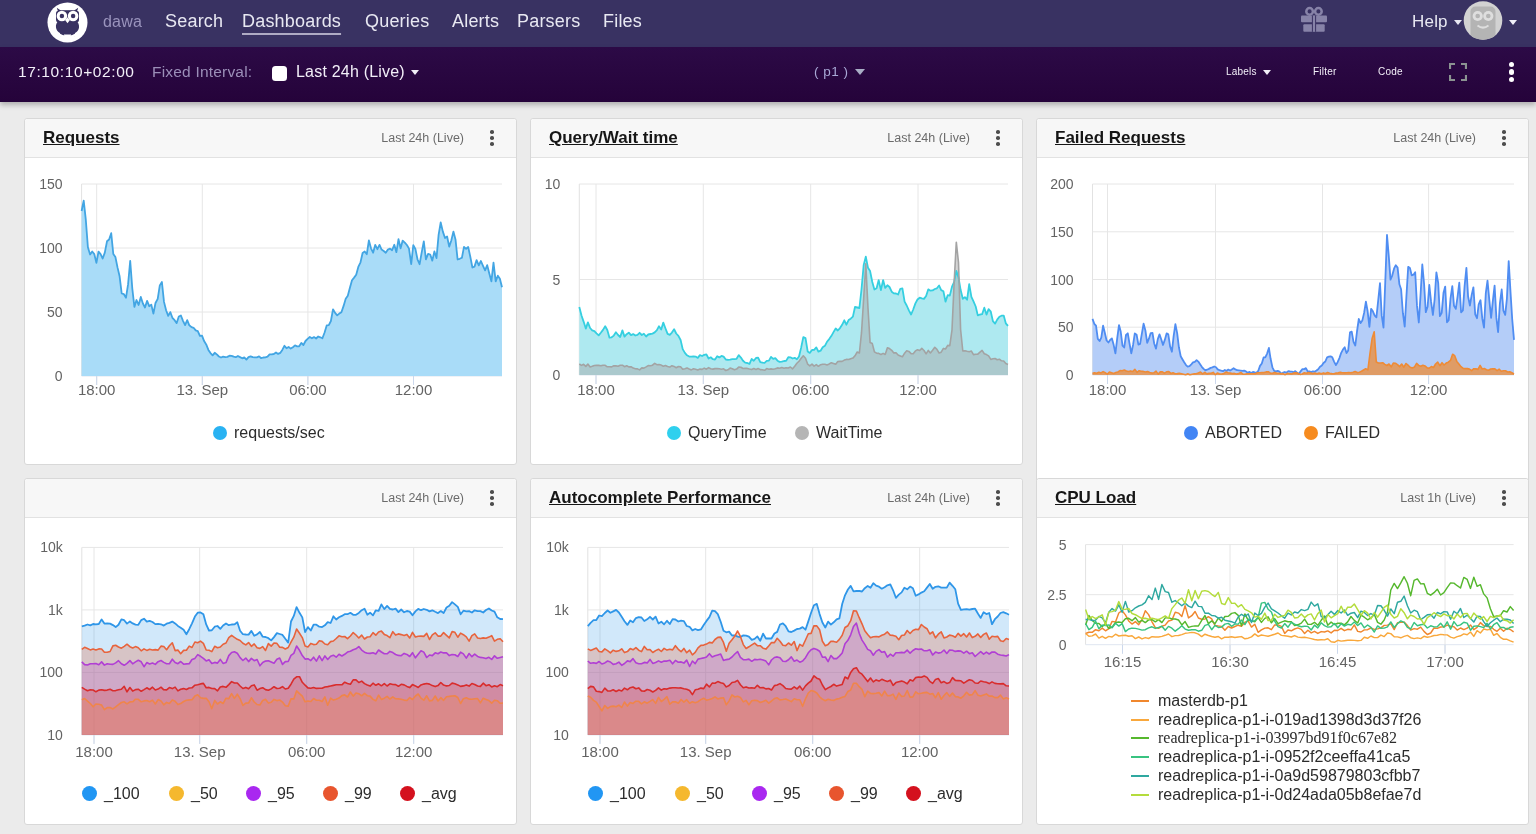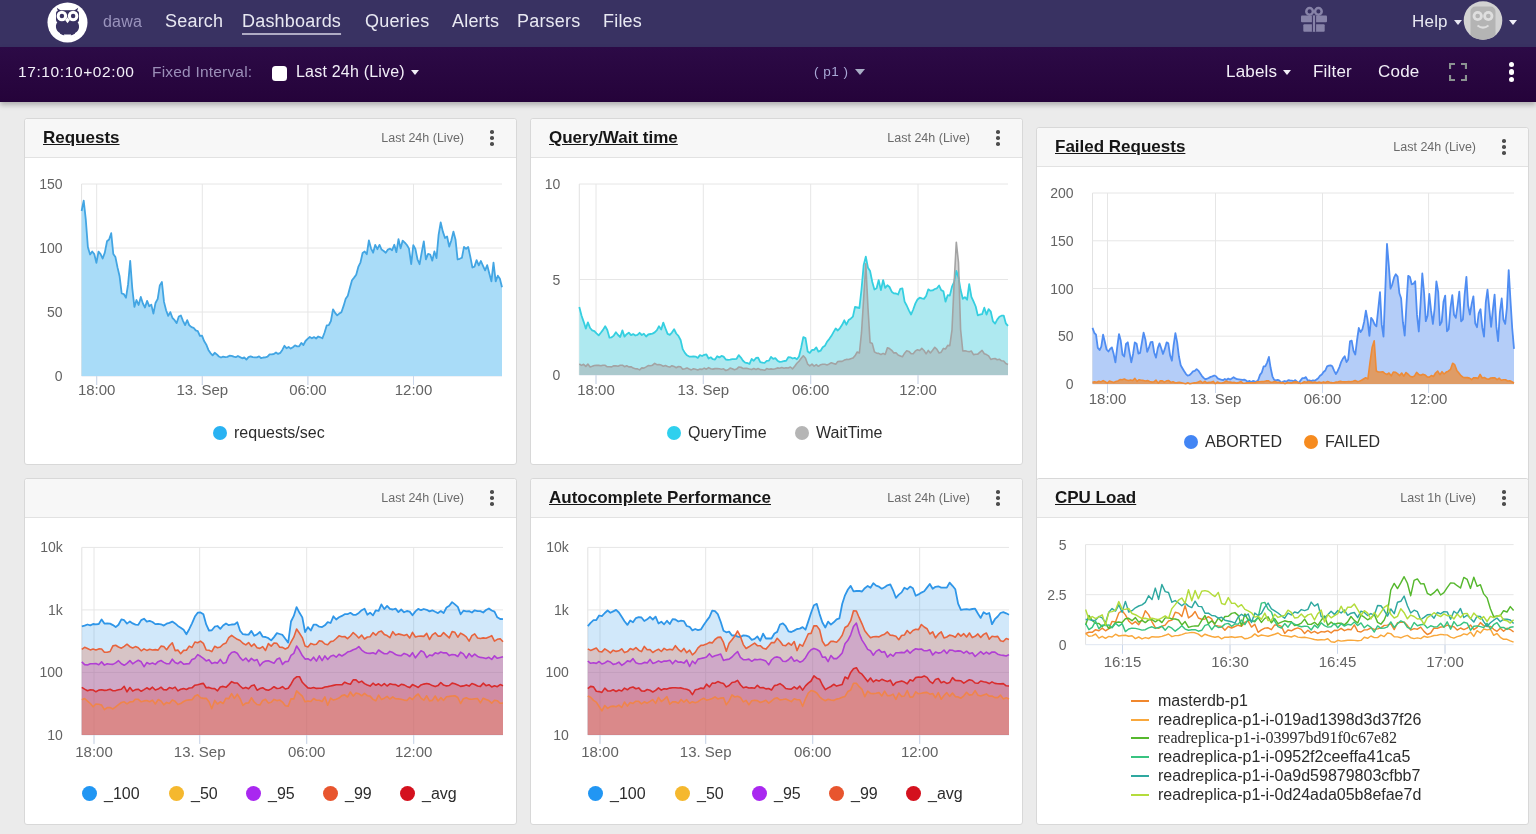--- a/index.html
+++ b/index.html
@@ -1,19 +1,19 @@
 <!DOCTYPE html>
 <html><head><meta charset="utf-8">
 <style>
 *{margin:0;padding:0;box-sizing:border-box;}
 body{width:1536px;height:834px;background:#ebebeb;font-family:"Liberation Sans",sans-serif;overflow:hidden;position:relative;}
 .nav1{position:absolute;left:0;top:0;width:1536px;height:47px;background:#393262;}
 .nav2{position:absolute;left:0;top:47px;width:1536px;height:55px;background:linear-gradient(#2c0a46,#25033a);box-shadow:0 3px 5px rgba(0,0,0,0.25);}
 .nav1 .item{position:absolute;top:0;height:47px;line-height:43px;color:#e8e8f2;font-size:18px;letter-spacing:0.2px;}
-.nav2 .item{position:absolute;top:0;height:45px;line-height:50px;color:#f2eff8;font-size:17px;letter-spacing:0.2px;}
+.nav2 .item{position:absolute;top:0;height:45px;line-height:50px;color:#f2eff8;font-size:10px;letter-spacing:0.2px;}
 .caret{display:inline-block;width:0;height:0;border-left:4.5px solid transparent;border-right:4.5px solid transparent;border-top:5px solid currentColor;vertical-align:middle;margin-left:6px;}
 .panel{position:absolute;background:#fff;border:1px solid #d8d8d8;border-radius:3px;}
 .phead{position:absolute;left:0;top:0;right:0;height:39px;background:#f7f7f7;border-bottom:1px solid #e2e2e2;border-radius:3px 3px 0 0;}
 .ptitle{position:absolute;left:18px;top:9px;font-size:17px;font-weight:bold;color:#161616;text-decoration:underline;}
 .plast{position:absolute;right:52px;top:12px;font-size:12.5px;color:#6b6b6b;}
 .kebab{position:absolute;right:22px;top:11px;width:4px;}
 .kebab i{display:block;width:3.6px;height:3.6px;border-radius:50%;background:#4e4e4e;margin-bottom:2.6px;}
 .kebab2 i{display:block;width:5.2px;height:5.2px;border-radius:50%;background:#fff;margin-bottom:2.2px;}
 .pbody{position:absolute;left:0;top:40px;right:0;bottom:0;}
 .leg{position:absolute;font-size:16px;color:#2c2c2c;white-space:nowrap;}
@@ -165,21 +165,21 @@
         <text x="387.0" y="236" font-size="15" fill="#636363" text-anchor="middle">12:00</text>
         <path d="M48.3 148.0L50.5 156.5L52.6 162.6L54.8 169.6L56.9 163.4L59.1 169.0L61.2 171.4L63.4 172.2L65.5 174.4L67.7 176.4L69.8 173.8L72.0 170.9L74.2 167.2L76.3 171.0L78.5 178.7L80.6 178.3L82.8 176.6L84.9 173.3L87.1 176.0L89.2 178.0L91.4 171.4L93.5 177.6L95.7 175.2L97.8 173.6L100.0 176.1L102.2 175.1L104.3 176.5L106.5 175.8L108.6 173.8L110.8 176.0L112.9 174.8L115.1 177.5L117.2 175.5L119.4 175.0L121.5 174.6L123.7 173.4L125.9 171.2L128.0 167.2L130.2 170.6L132.3 163.6L134.5 169.5L136.6 174.9L138.8 175.8L140.9 173.6L143.1 170.2L145.2 174.5L147.4 176.8L149.6 181.0L151.7 190.1L153.9 193.9L156.0 196.3L158.2 197.6L160.3 197.7L162.5 197.4L164.6 197.6L166.8 198.9L168.9 196.1L171.1 197.0L173.2 195.9L175.4 195.3L177.6 199.5L179.7 198.3L181.9 200.2L184.0 200.6L186.2 197.2L188.3 198.4L190.5 196.9L192.6 197.6L194.8 200.5L196.9 200.9L199.1 200.7L201.3 200.2L203.4 200.1L205.6 199.8L207.7 196.1L209.9 198.6L212.0 201.7L214.2 203.6L216.3 204.0L218.5 204.9L220.6 200.0L222.8 201.8L225.0 199.0L227.1 198.7L229.3 203.1L231.4 203.6L233.6 203.8L235.7 201.9L237.9 201.6L240.0 197.9L242.2 199.9L244.3 199.2L246.5 201.7L248.6 202.9L250.8 202.7L253.0 202.0L255.1 201.9L257.3 198.2L259.4 198.3L261.6 199.5L263.7 198.8L265.9 200.3L268.0 197.5L270.2 188.4L272.3 178.1L274.5 179.1L276.7 192.5L278.8 193.9L281.0 191.0L283.1 190.9L285.3 188.4L287.4 192.6L289.6 191.7L291.7 188.3L293.9 186.8L296.0 182.8L298.2 180.1L300.3 177.1L302.5 173.1L304.7 169.5L306.8 171.5L309.0 169.1L311.1 165.8L313.3 161.3L315.4 165.7L317.6 161.1L319.7 159.7L321.9 157.6L324.0 148.0L326.2 148.5L328.4 149.0L330.5 130.3L332.7 105.9L334.8 97.7L337.0 108.8L339.1 112.1L341.3 123.0L343.4 130.5L345.6 129.2L347.7 121.1L349.9 131.1L352.1 121.1L354.2 128.9L356.4 126.3L358.5 128.0L360.7 132.7L362.8 134.4L365.0 134.5L367.1 135.5L369.3 129.8L371.4 129.4L373.6 142.6L375.7 146.5L377.9 151.3L380.1 155.5L382.2 150.5L384.4 144.4L386.5 140.5L388.7 138.7L390.8 139.4L393.0 139.9L395.1 137.0L397.3 130.3L399.4 131.7L401.6 131.4L403.8 130.0L405.9 129.3L408.1 126.5L410.2 131.1L412.4 132.3L414.5 142.6L416.7 136.2L418.8 136.6L421.0 127.7L423.1 123.2L425.3 111.9L427.5 118.4L429.6 130.8L431.8 139.8L433.9 138.2L436.1 140.7L438.2 125.1L440.4 137.9L442.5 142.3L444.7 147.5L446.8 156.4L449.0 155.5L451.1 155.2L453.3 148.7L455.5 155.6L457.6 150.1L459.8 152.7L461.9 162.1L464.1 164.6L466.2 160.6L468.4 157.7L470.5 156.7L472.7 156.6L474.8 164.3L477.0 166.9L477.0 216.0L48.3 216.0Z" fill="#aee9f0"></path>
         <path d="M48.3 205.0L50.5 206.4L52.6 205.3L54.8 207.4L56.9 205.1L59.1 207.9L61.2 207.3L63.4 206.5L65.5 206.4L67.7 206.4L69.8 206.8L72.0 206.2L74.2 206.3L76.3 207.8L78.5 207.7L80.6 207.9L82.8 206.8L84.9 206.9L87.1 207.2L89.2 206.3L91.4 206.2L93.5 207.7L95.7 206.7L97.8 207.9L100.0 207.7L102.2 209.1L104.3 209.7L106.5 209.9L108.6 210.9L110.8 208.9L112.9 209.1L115.1 207.9L117.2 206.6L119.4 206.8L121.5 206.2L123.7 204.3L125.9 205.7L128.0 205.5L130.2 206.1L132.3 207.3L134.5 206.6L136.6 207.5L138.8 208.1L140.9 206.7L143.1 207.4L145.2 208.7L147.4 207.5L149.6 207.8L151.7 210.3L153.9 209.7L156.0 208.9L158.2 210.0L160.3 210.9L162.5 209.8L164.6 210.2L166.8 210.9L168.9 210.1L171.1 210.4L173.2 209.1L175.4 210.2L177.6 208.6L179.7 209.7L181.9 210.1L184.0 209.6L186.2 209.6L188.3 209.8L190.5 210.2L192.6 209.8L194.8 211.5L196.9 210.8L199.1 209.1L201.3 209.8L203.4 210.7L205.6 210.1L207.7 208.1L209.9 208.2L212.0 209.5L214.2 209.4L216.3 209.4L218.5 210.0L220.6 210.5L222.8 209.5L225.0 210.4L227.1 209.5L229.3 210.6L231.4 210.8L233.6 211.3L235.7 209.6L237.9 210.2L240.0 209.9L242.2 210.2L244.3 209.7L246.5 208.9L248.6 209.2L250.8 208.6L253.0 209.3L255.1 208.8L257.3 209.0L259.4 208.0L261.6 209.8L263.7 207.3L265.9 204.3L268.0 202.2L270.2 199.3L272.3 196.8L274.5 199.2L276.7 205.2L278.8 206.9L281.0 205.1L283.1 207.1L285.3 205.6L287.4 207.3L289.6 205.7L291.7 205.2L293.9 205.3L296.0 205.9L298.2 204.9L300.3 203.7L302.5 204.4L304.7 205.3L306.8 202.6L309.0 202.3L311.1 202.4L313.3 201.1L315.4 200.4L317.6 200.5L319.7 199.7L321.9 199.1L324.0 196.8L326.2 193.0L328.4 194.0L330.5 173.7L332.7 139.0L334.8 104.9L337.0 149.1L339.1 183.6L341.3 184.6L343.4 192.8L345.6 194.2L347.7 194.4L349.9 195.5L352.1 194.4L354.2 195.5L356.4 188.7L358.5 189.6L360.7 191.3L362.8 193.9L365.0 193.7L367.1 196.0L369.3 196.9L371.4 197.8L373.6 194.2L375.7 191.8L377.9 192.4L380.1 194.6L382.2 194.8L384.4 191.9L386.5 190.8L388.7 191.5L390.8 189.4L393.0 191.5L395.1 194.9L397.3 191.4L399.4 193.9L401.6 191.3L403.8 188.3L405.9 190.4L408.1 194.0L410.2 193.2L412.4 189.4L414.5 190.0L416.7 186.4L418.8 186.7L421.0 170.8L423.1 124.6L425.3 83.2L427.5 103.5L429.6 170.5L431.8 192.0L433.9 191.8L436.1 192.3L438.2 192.7L440.4 192.1L442.5 195.6L444.7 195.3L446.8 195.2L449.0 193.1L451.1 191.4L453.3 194.7L455.5 195.6L457.6 196.9L459.8 200.4L461.9 199.8L464.1 199.5L466.2 200.7L468.4 200.2L470.5 201.8L472.7 202.0L474.8 204.5L477.0 205.5L477.0 216.0L48.3 216.0Z" fill="rgba(168,168,168,0.48)"></path>
         <path d="M48.3 148.0L50.5 156.5L52.6 162.6L54.8 169.6L56.9 163.4L59.1 169.0L61.2 171.4L63.4 172.2L65.5 174.4L67.7 176.4L69.8 173.8L72.0 170.9L74.2 167.2L76.3 171.0L78.5 178.7L80.6 178.3L82.8 176.6L84.9 173.3L87.1 176.0L89.2 178.0L91.4 171.4L93.5 177.6L95.7 175.2L97.8 173.6L100.0 176.1L102.2 175.1L104.3 176.5L106.5 175.8L108.6 173.8L110.8 176.0L112.9 174.8L115.1 177.5L117.2 175.5L119.4 175.0L121.5 174.6L123.7 173.4L125.9 171.2L128.0 167.2L130.2 170.6L132.3 163.6L134.5 169.5L136.6 174.9L138.8 175.8L140.9 173.6L143.1 170.2L145.2 174.5L147.4 176.8L149.6 181.0L151.7 190.1L153.9 193.9L156.0 196.3L158.2 197.6L160.3 197.7L162.5 197.4L164.6 197.6L166.8 198.9L168.9 196.1L171.1 197.0L173.2 195.9L175.4 195.3L177.6 199.5L179.7 198.3L181.9 200.2L184.0 200.6L186.2 197.2L188.3 198.4L190.5 196.9L192.6 197.6L194.8 200.5L196.9 200.9L199.1 200.7L201.3 200.2L203.4 200.1L205.6 199.8L207.7 196.1L209.9 198.6L212.0 201.7L214.2 203.6L216.3 204.0L218.5 204.9L220.6 200.0L222.8 201.8L225.0 199.0L227.1 198.7L229.3 203.1L231.4 203.6L233.6 203.8L235.7 201.9L237.9 201.6L240.0 197.9L242.2 199.9L244.3 199.2L246.5 201.7L248.6 202.9L250.8 202.7L253.0 202.0L255.1 201.9L257.3 198.2L259.4 198.3L261.6 199.5L263.7 198.8L265.9 200.3L268.0 197.5L270.2 188.4L272.3 178.1L274.5 179.1L276.7 192.5L278.8 193.9L281.0 191.0L283.1 190.9L285.3 188.4L287.4 192.6L289.6 191.7L291.7 188.3L293.9 186.8L296.0 182.8L298.2 180.1L300.3 177.1L302.5 173.1L304.7 169.5L306.8 171.5L309.0 169.1L311.1 165.8L313.3 161.3L315.4 165.7L317.6 161.1L319.7 159.7L321.9 157.6L324.0 148.0L326.2 148.5L328.4 149.0L330.5 130.3L332.7 105.9L334.8 97.7L337.0 108.8L339.1 112.1L341.3 123.0L343.4 130.5L345.6 129.2L347.7 121.1L349.9 131.1L352.1 121.1L354.2 128.9L356.4 126.3L358.5 128.0L360.7 132.7L362.8 134.4L365.0 134.5L367.1 135.5L369.3 129.8L371.4 129.4L373.6 142.6L375.7 146.5L377.9 151.3L380.1 155.5L382.2 150.5L384.4 144.4L386.5 140.5L388.7 138.7L390.8 139.4L393.0 139.9L395.1 137.0L397.3 130.3L399.4 131.7L401.6 131.4L403.8 130.0L405.9 129.3L408.1 126.5L410.2 131.1L412.4 132.3L414.5 142.6L416.7 136.2L418.8 136.6L421.0 127.7L423.1 123.2L425.3 111.9L427.5 118.4L429.6 130.8L431.8 139.8L433.9 138.2L436.1 140.7L438.2 125.1L440.4 137.9L442.5 142.3L444.7 147.5L446.8 156.4L449.0 155.5L451.1 155.2L453.3 148.7L455.5 155.6L457.6 150.1L459.8 152.7L461.9 162.1L464.1 164.6L466.2 160.6L468.4 157.7L470.5 156.7L472.7 156.6L474.8 164.3L477.0 166.9" fill="none" stroke="#35cfe0" stroke-width="1.8" stroke-linejoin="round"></path>
         <path d="M48.3 205.0L50.5 206.4L52.6 205.3L54.8 207.4L56.9 205.1L59.1 207.9L61.2 207.3L63.4 206.5L65.5 206.4L67.7 206.4L69.8 206.8L72.0 206.2L74.2 206.3L76.3 207.8L78.5 207.7L80.6 207.9L82.8 206.8L84.9 206.9L87.1 207.2L89.2 206.3L91.4 206.2L93.5 207.7L95.7 206.7L97.8 207.9L100.0 207.7L102.2 209.1L104.3 209.7L106.5 209.9L108.6 210.9L110.8 208.9L112.9 209.1L115.1 207.9L117.2 206.6L119.4 206.8L121.5 206.2L123.7 204.3L125.9 205.7L128.0 205.5L130.2 206.1L132.3 207.3L134.5 206.6L136.6 207.5L138.8 208.1L140.9 206.7L143.1 207.4L145.2 208.7L147.4 207.5L149.6 207.8L151.7 210.3L153.9 209.7L156.0 208.9L158.2 210.0L160.3 210.9L162.5 209.8L164.6 210.2L166.8 210.9L168.9 210.1L171.1 210.4L173.2 209.1L175.4 210.2L177.6 208.6L179.7 209.7L181.9 210.1L184.0 209.6L186.2 209.6L188.3 209.8L190.5 210.2L192.6 209.8L194.8 211.5L196.9 210.8L199.1 209.1L201.3 209.8L203.4 210.7L205.6 210.1L207.7 208.1L209.9 208.2L212.0 209.5L214.2 209.4L216.3 209.4L218.5 210.0L220.6 210.5L222.8 209.5L225.0 210.4L227.1 209.5L229.3 210.6L231.4 210.8L233.6 211.3L235.7 209.6L237.9 210.2L240.0 209.9L242.2 210.2L244.3 209.7L246.5 208.9L248.6 209.2L250.8 208.6L253.0 209.3L255.1 208.8L257.3 209.0L259.4 208.0L261.6 209.8L263.7 207.3L265.9 204.3L268.0 202.2L270.2 199.3L272.3 196.8L274.5 199.2L276.7 205.2L278.8 206.9L281.0 205.1L283.1 207.1L285.3 205.6L287.4 207.3L289.6 205.7L291.7 205.2L293.9 205.3L296.0 205.9L298.2 204.9L300.3 203.7L302.5 204.4L304.7 205.3L306.8 202.6L309.0 202.3L311.1 202.4L313.3 201.1L315.4 200.4L317.6 200.5L319.7 199.7L321.9 199.1L324.0 196.8L326.2 193.0L328.4 194.0L330.5 173.7L332.7 139.0L334.8 104.9L337.0 149.1L339.1 183.6L341.3 184.6L343.4 192.8L345.6 194.2L347.7 194.4L349.9 195.5L352.1 194.4L354.2 195.5L356.4 188.7L358.5 189.6L360.7 191.3L362.8 193.9L365.0 193.7L367.1 196.0L369.3 196.9L371.4 197.8L373.6 194.2L375.7 191.8L377.9 192.4L380.1 194.6L382.2 194.8L384.4 191.9L386.5 190.8L388.7 191.5L390.8 189.4L393.0 191.5L395.1 194.9L397.3 191.4L399.4 193.9L401.6 191.3L403.8 188.3L405.9 190.4L408.1 194.0L410.2 193.2L412.4 189.4L414.5 190.0L416.7 186.4L418.8 186.7L421.0 170.8L423.1 124.6L425.3 83.2L427.5 103.5L429.6 170.5L431.8 192.0L433.9 191.8L436.1 192.3L438.2 192.7L440.4 192.1L442.5 195.6L444.7 195.3L446.8 195.2L449.0 193.1L451.1 191.4L453.3 194.7L455.5 195.6L457.6 196.9L459.8 200.4L461.9 199.8L464.1 199.5L466.2 200.7L468.4 200.2L470.5 201.8L472.7 202.0L474.8 204.5L477.0 205.5" fill="none" stroke="#a3a3a3" stroke-width="1.6" stroke-linejoin="round"></path>
       </svg>
       <div class="leg" style="left:136px;top:265px;"><span class="dot" style="background:#2fd0ee"></span>QueryTime</div>
       <div class="leg" style="left:264px;top:265px;"><span class="dot" style="background:#b5b5b5"></span>WaitTime</div>
     </div>
   </div>
-<div class="panel" style="left:1036px;top:127px;width:493px;height:392px;">
+<div class="panel" style="left:1036px;top:118px;width:493px;height:392px;">
     <div class="phead">
       <span class="ptitle">Failed Requests</span>
       <span class="plast">Last 24h (Live)</span>
       <span class="kebab">
         <i></i>
         <i></i>
         <i></i>
       </span>
     </div>
     <div class="pbody">

